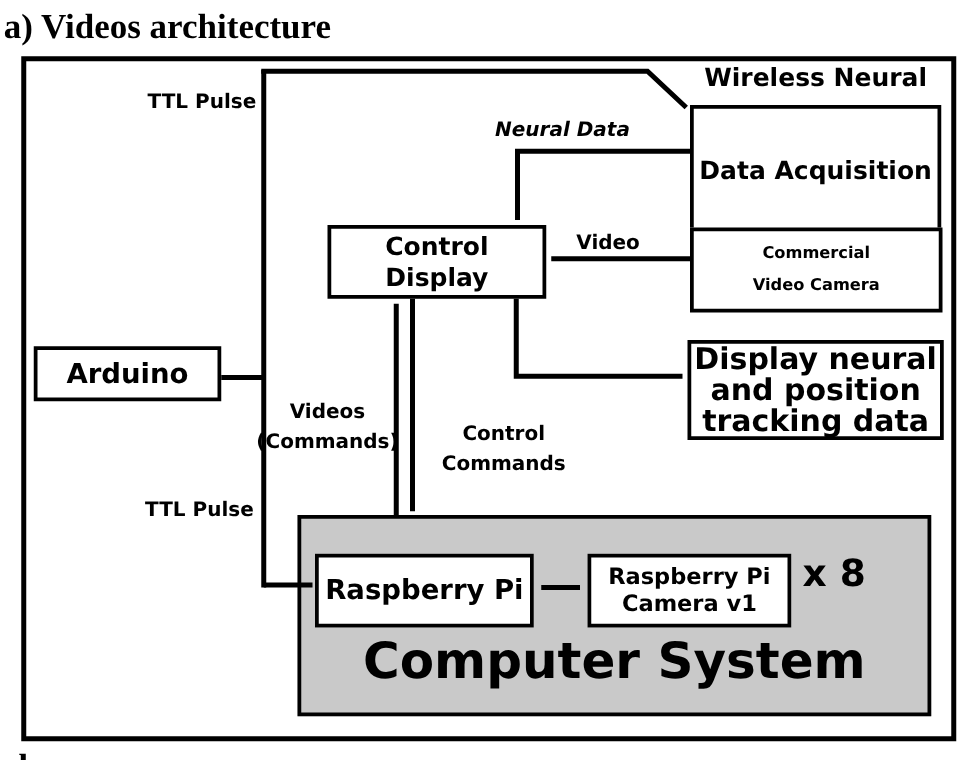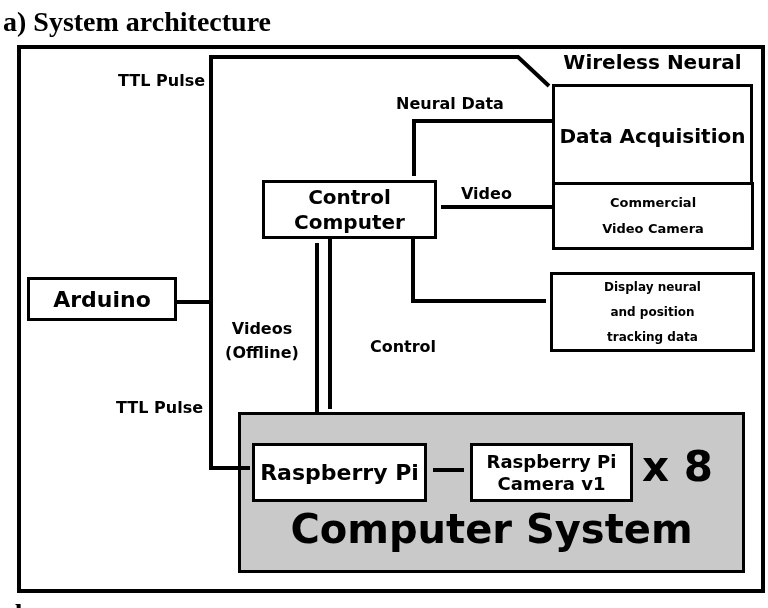--- a/index.html
+++ b/index.html
@@ -31,58 +31,58 @@
     border:3px solid var(--line); background:var(--gray_bg);
   }
   .box {
     position:absolute; background:var(--box_bg); border:3px solid var(--line);
     display:flex; flex-direction:column; align-items:center; justify-content:center;
     text-align:center; font-weight:bold; z-index:2;
   }
   .box .ln { display:block; }
   .b-wireless   { left:552px; top:84px;  width:201px; height:104px; font-size:20px; line-height:26px;gap:48px; }
   .b-commercial { left:552px; top:182px; width:202px; height:68px; font-size:13px; line-height:26px; }
-  .b-display    { left:550px; top:272px; width:205px; height:80px; font-size:12px; line-height:25px; }
+  .b-display    { left:550px; top:272px; width:205px; height:80px; font-size:24px; line-height:25px; }
   .b-control    { left:262px; top:180px; width:175px; height:59px; font-size:20px; line-height:25px; }
   .b-arduino    { left:27px;  top:277px; width:150px; height:44px; font-size:22px; }
   .b-rpi        { left:252px; top:443px; width:175px; height:59px; font-size:22px; }
   .b-picam      { left:470px; top:443px; width:163px; height:59px; font-size:18px; line-height:22px; }
   .wire-label {
     position:absolute; font-weight:bold; font-size:16px; line-height:24px;
     white-space:nowrap; z-index:6;
   }
   .lbl-ttl-top    { left:85px;  top:69px;  width:120px; text-align:right; }
-  .lbl-neural     { left:396px; top:92px; }
+  .lbl-neural     { left:396px; top:92px;font-style:italic; }
   .lbl-video      { left:461px; top:182px;text-align:right; }
   .lbl-ttl-bottom { left:83px;  top:396px; width:120px; text-align:right; }
   .lbl-videos-off { left:201px; top:317px; width:122px; text-align:center; line-height:24px; }
   .lbl-ctrl-cmd   { left:332px; top:335px; width:142px; text-align:center; line-height:24px; }
   .lbl-x8 {
-    position:absolute; left:642px; top:442px; font-weight:bold; font-size:42px;
+    position:absolute; left:642px; top:442px; font-weight:bold; font-size:30px;
     z-index:3; white-space:nowrap;
   }
   .lbl-picamera-system {
     position:absolute; left:238px; top:506px; width:507px; text-align:center;
     font-weight:bold; font-size:40px; z-index:3; white-space:nowrap;
   }
   .partial-next-panel {
     position:absolute; left:15px; top:598px;
     font-family:"Liberation Serif","DejaVu Serif",serif;
     font-weight:bold; font-size:28px; z-index:6;
   }
   svg.wires {
     position:absolute; left:0; top:0; width:768px; height:608px;
     z-index:5; pointer-events:none;
   }
   svg.wires path { stroke:var(--line); stroke-width:4; fill:none; }
 </style>
 </head>
 <body>
 
-<div class="title">a) System architecture</div>
+<div class="title">a) Videos architecture</div>
 
 <div class="outer-box"></div>
 
 <div class="gray-panel"></div>
 
 <svg class="wires" viewBox="0 0 768 608" xmlns="http://www.w3.org/2000/svg">
   <defs>
     <marker id="ah" viewBox="0 0 16 14" refX="15" refY="7" markerWidth="16" markerHeight="14" orient="auto-start-reverse" markerUnits="userSpaceOnUse">
       <path d="M0,0 L16,7 L0,14 Z" fill="#000" stroke="none" style="stroke-width:0"></path>
     </marker>
@@ -111,21 +111,21 @@
 </div>
 
 <div class="box b-display">
   <span class="ln">Display neural</span>
   <span class="ln">and position</span>
   <span class="ln">tracking data</span>
 </div>
 
 <div class="box b-control">
   <span class="ln">Control</span>
-  <span class="ln">Computer</span>
+  <span class="ln">Display</span>
 </div>
 
 <div class="box b-arduino">
   <span class="ln">Arduino</span>
 </div>
 
 <div class="box b-rpi">
   <span class="ln">Raspberry Pi</span>
 </div>
 
@@ -138,20 +138,21 @@
 
 <div class="lbl-picamera-system">Computer System</div>
 
 <div class="wire-label lbl-ttl-top">TTL Pulse</div>
 <div class="wire-label lbl-neural">Neural Data</div>
 <div class="wire-label lbl-video">Video</div>
 <div class="wire-label lbl-ttl-bottom">TTL Pulse</div>
 
 <div class="wire-label lbl-videos-off">
   <span class="ln" style="display:block">Videos</span>
-  <span class="ln" style="display:block">(Offline)</span>
+  <span class="ln" style="display:block">(Commands)</span>
 </div>
 
 <div class="wire-label lbl-ctrl-cmd">
   <span class="ln" style="display:block">Control</span>
+  <span class="ln" style="display:block">Commands</span>
 </div>
 
 <div class="partial-next-panel">b</div>
 
 </body></html>

